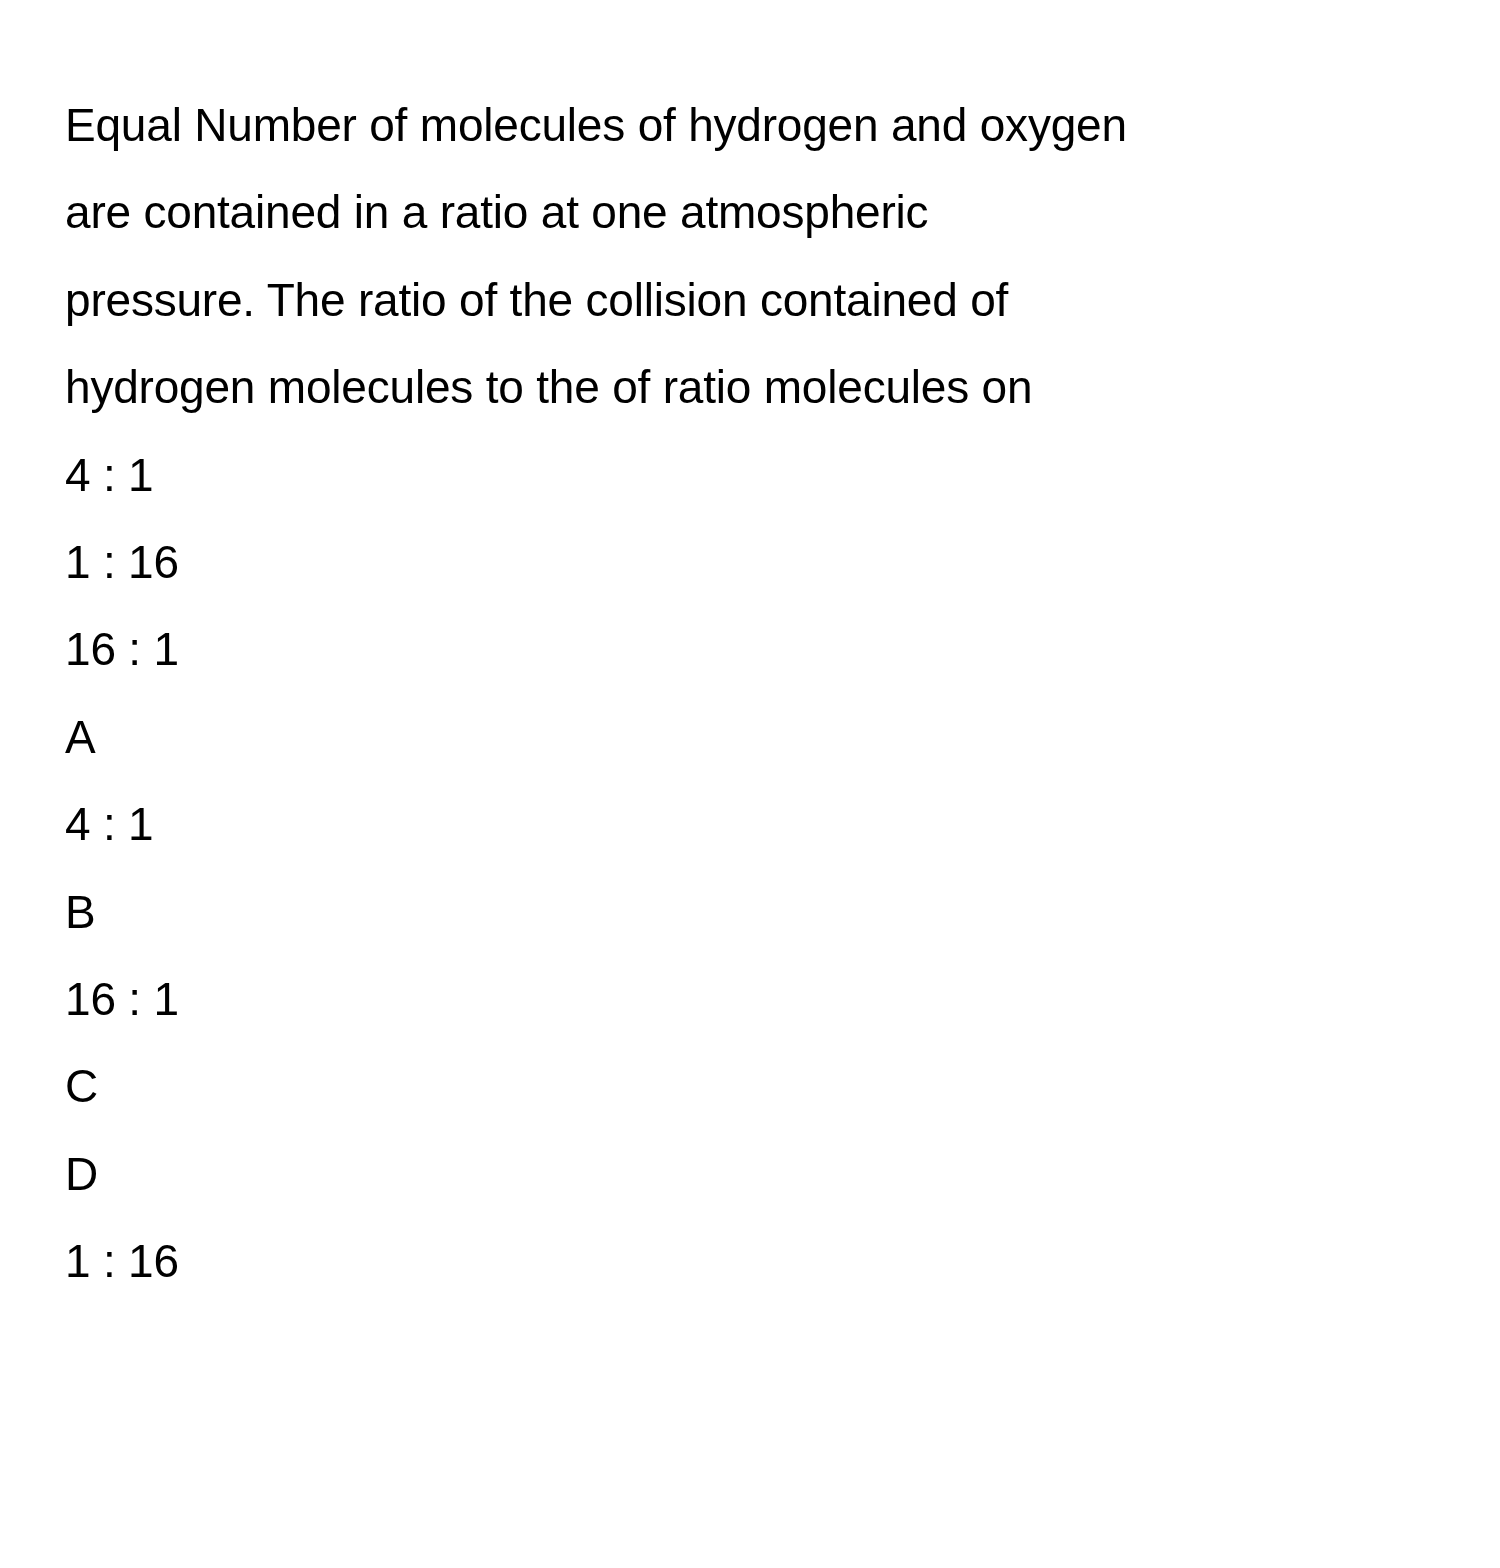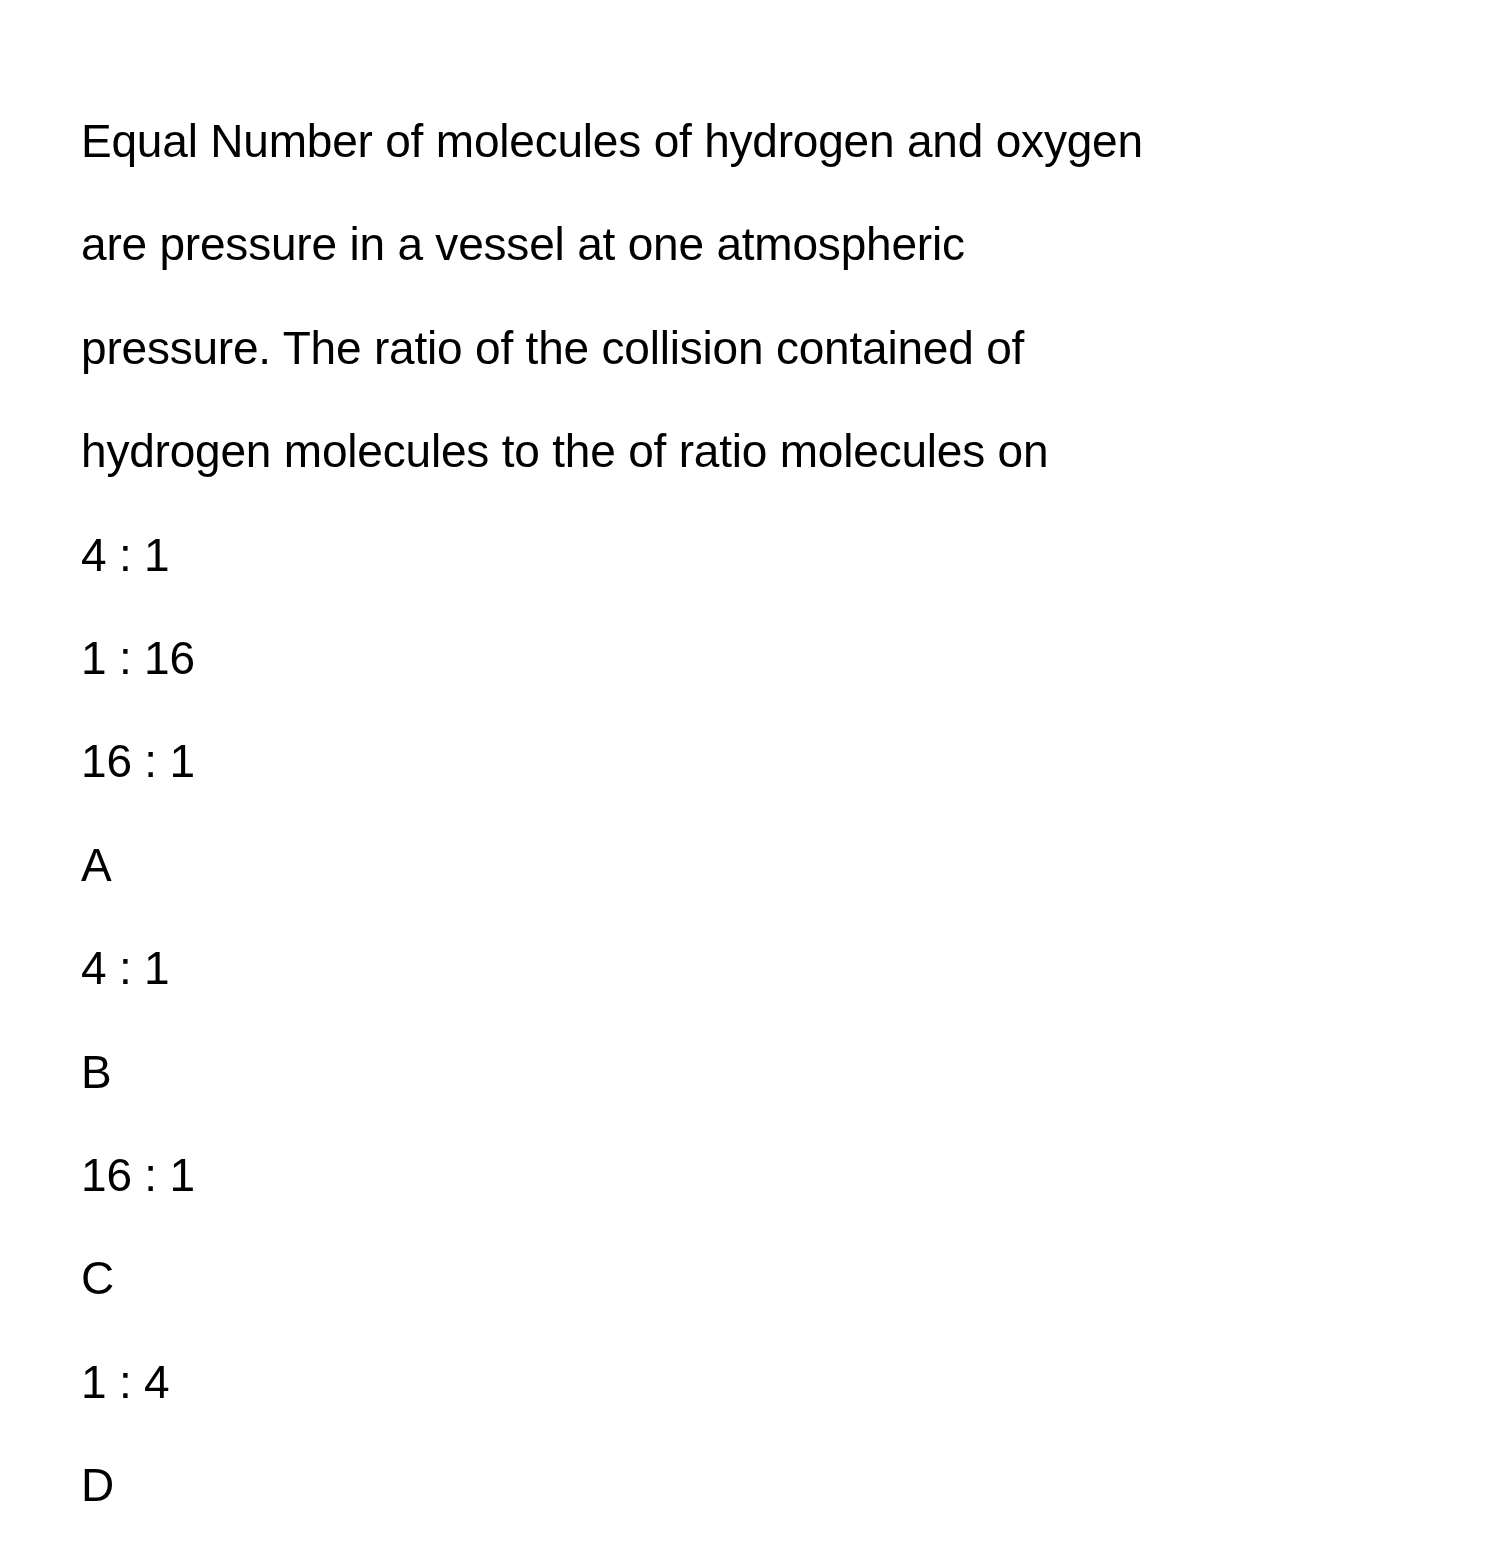--- a/index.html
+++ b/index.html
@@ -23,30 +23,30 @@
       line-height: 87.4px;
       color: #000000;
       letter-spacing: -0.2px;
     }
     .question {
       margin: 0;
       white-space: normal;
     }
     .line {
       display: block;
-      margin: 16px;
+      margin: 0;
     }
   </style>
 </head>
 <body>
 
 <div class="doc">
   <p class="question">
     <span class="line">Equal Number of molecules of hydrogen and oxygen</span>
-    <span class="line">are pressure in a vessel at one atmospheric</span>
+    <span class="line">are contained in a ratio at one atmospheric</span>
     <span class="line">pressure. The ratio of the collision contained of</span>
     <span class="line">hydrogen molecules to the of ratio molecules on</span>
   </p>
 
   <div>
     <span class="line">4 : 1</span>
     <span class="line">1 : 16</span>
     <span class="line">16 : 1</span>
   </div>
 
@@ -54,20 +54,19 @@
     <div>
       <span class="line">A</span>
       <span class="line">4 : 1</span>
     </div>
     <div>
       <span class="line">B</span>
       <span class="line">16 : 1</span>
     </div>
     <div>
       <span class="line">C</span>
-      <span class="line">1 : 4</span>
     </div>
     <div>
       <span class="line">D</span>
       <span class="line">1 : 16</span>
     </div>
   </div>
 </div>
 
 </body></html>

